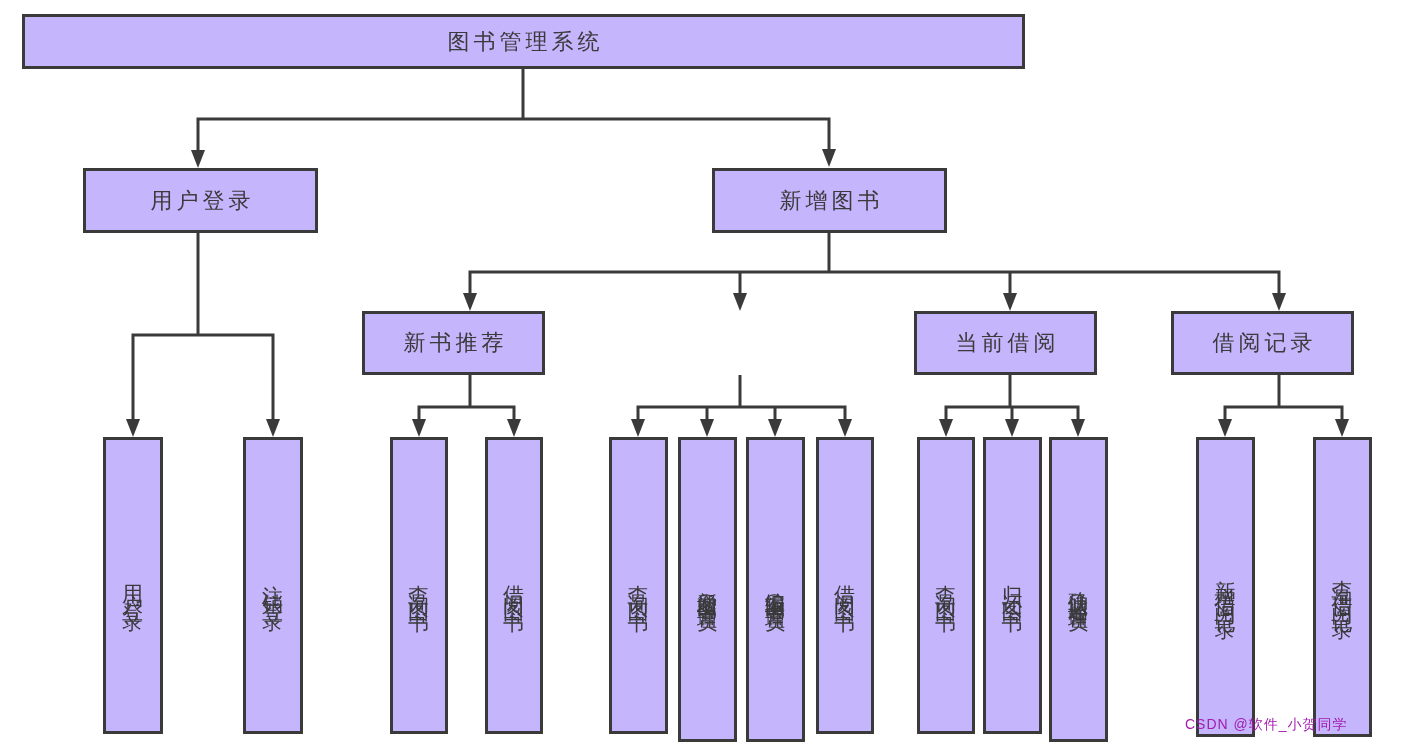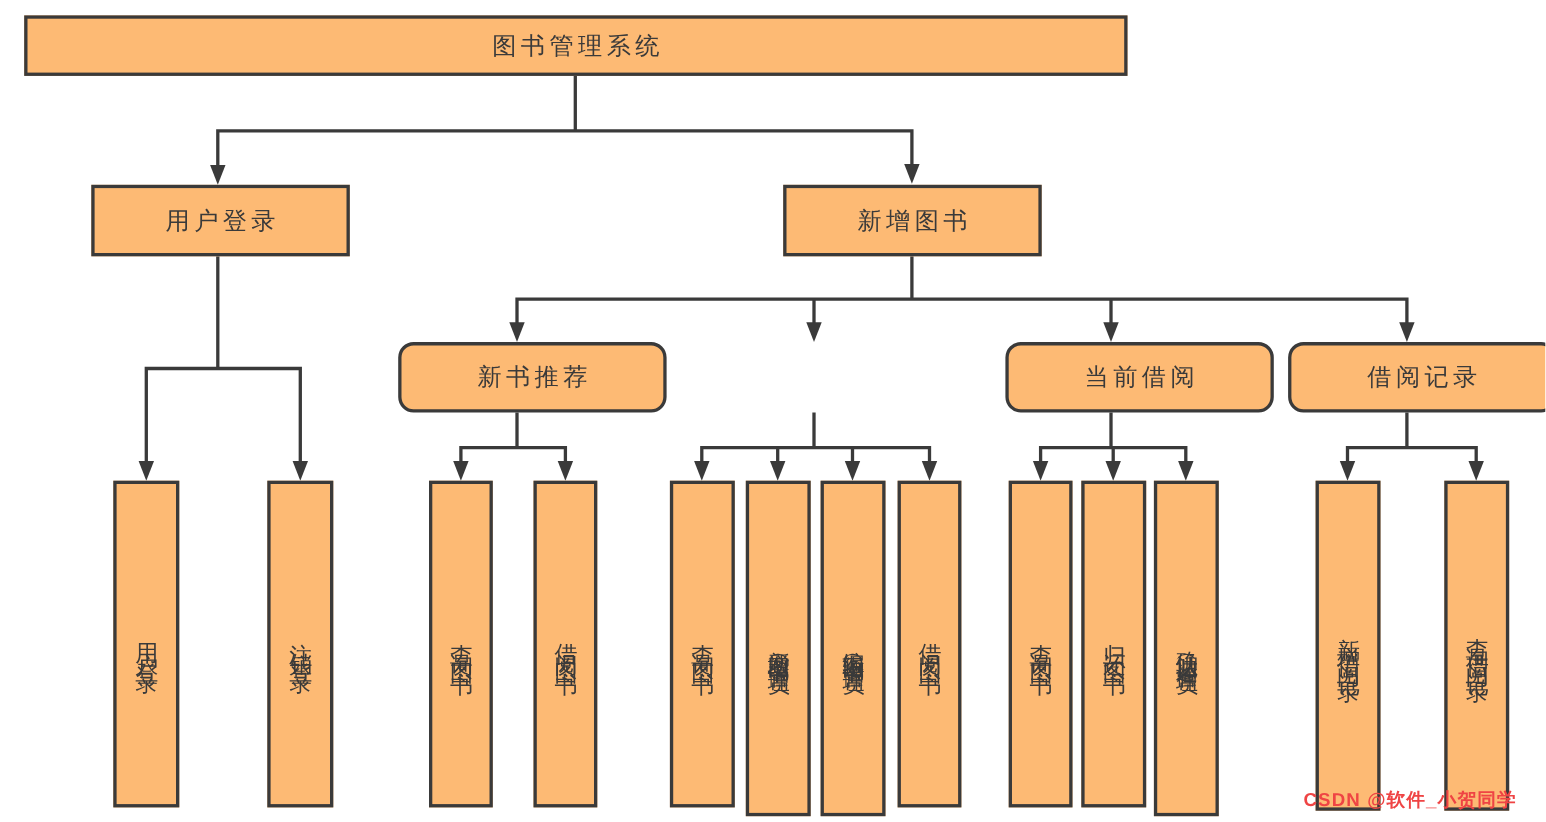--- a/index.html
+++ b/index.html
@@ -13,58 +13,57 @@
   }
   svg.connectors {
     position: absolute;
     top: 0; left: 0;
     width: 1405px; height: 747px;
   }
   .box {
     position: absolute;
     box-sizing: border-box;
     border: 3px solid #3a3a3a;
-    background: #fdba74;
+    background: #c4b5fd;
     display: flex;
     align-items: center;
     justify-content: center;
     color: #3a3a3a;
   }
   .h-label {
     font-size: 22px;
     letter-spacing: 4px;
     text-indent: 4px;
     white-space: nowrap;
     line-height: 1;
   }
   .root-box { top: 14px; left: 22px; width: 1003px; height: 55px; }
   .l1 { top: 168px; height: 65px; width: 235px; }
-  .l2 { top: 311px; height: 64px; width: 244px; border-radius: 14px; }
+  .l2 { top: 311px; height: 64px; width: 183px; }
   .leaf { top: 437px; height: 297px; }
   .leaf.admin { height: 305px; }
   .leaf.h300 { height: 300px; }
   .v-label {
     writing-mode: vertical-rl;
     font-size: 21px;
     letter-spacing: 9px;
     line-height: 1;
     white-space: nowrap;
   }
   .leaf.admin .v-label { letter-spacing: 3px; font-size: 20px; }
   .leaf.h300 .v-label { letter-spacing: 8px; }
   .watermark {
     position: absolute;
     left: 1185px;
     top: 716px;
-    font-size: 17px;
+    font-size: 14px;
     letter-spacing: 1px;
-    color: #ef4444;
+    color: #a21caf;
     white-space: nowrap;
     z-index: 5;
-    font-weight: bold;
   }
 </style>
 </head>
 <body>
 
 <div class="canvas">
 
   <svg class="connectors" viewBox="0 0 1405 747" xmlns="http://www.w3.org/2000/svg">
     <g stroke="#3a3a3a" stroke-width="3" fill="none">
 

